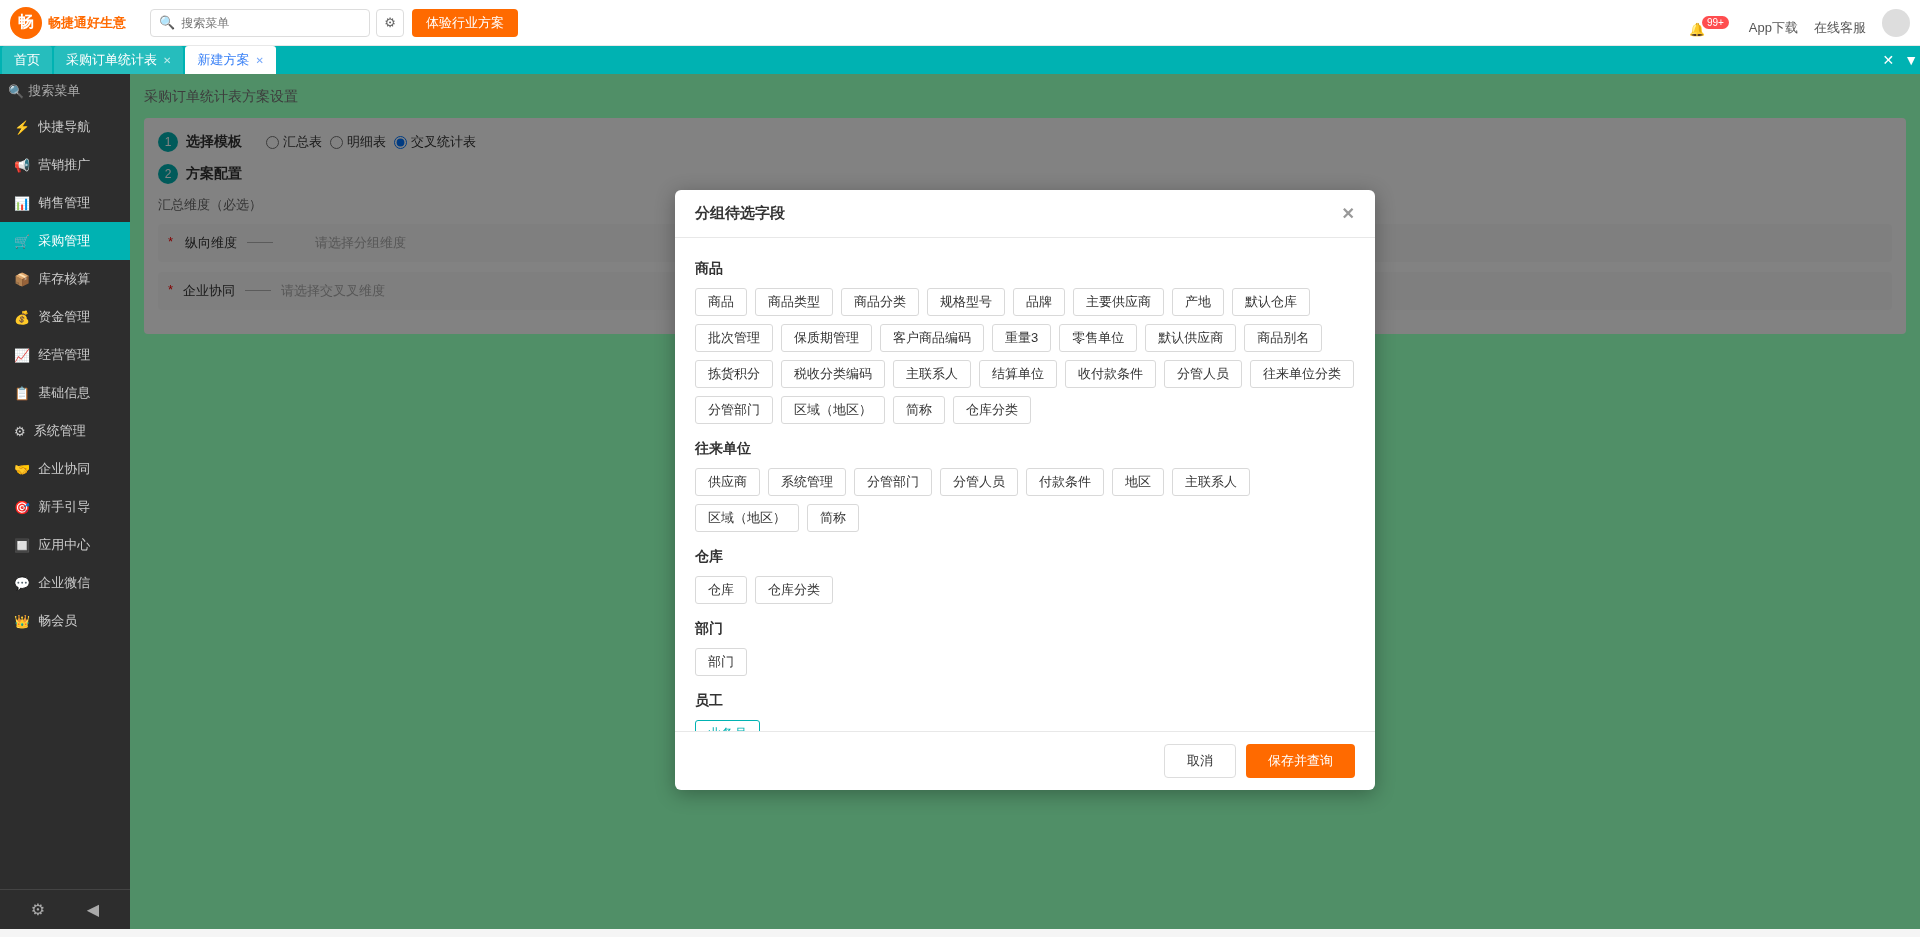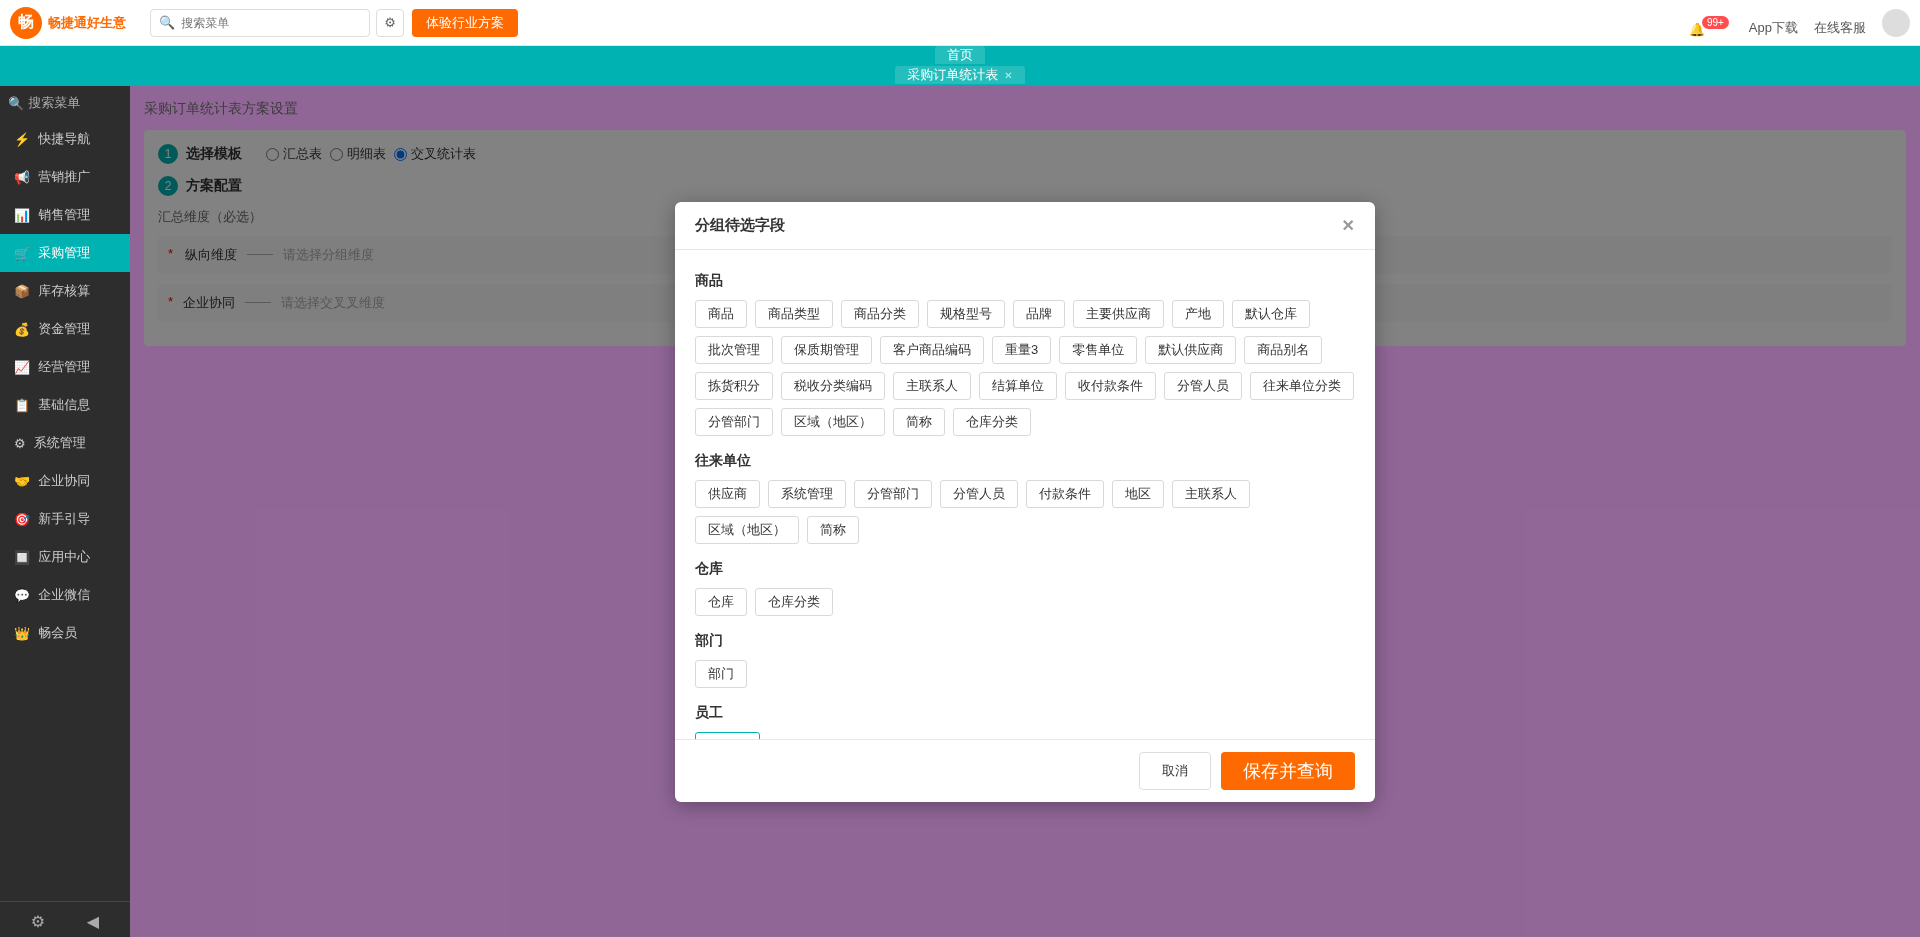--- a/index.html
+++ b/index.html
@@ -78,27 +78,26 @@
       border-radius: 10px;
       font-size: 10px;
       padding: 1px 5px;
       position: relative;
       top: -8px;
       left: -4px;
     }
 
     
     .tab-bar {
-      height: 40px;
+      height: 28px;
       background: #00b2b2;
       display: flex;
       align-items: center;
-      padding: 0 8px;
+      padding: 0 2px;
       gap: 2px;
-      flex-direction: column;
     }
     .tab-item {
       height: 28px;
       padding: 0 12px;
       background: rgba(255,255,255,0.15);
       color: #fff;
       display: flex;
       align-items: center;
       gap: 6px;
       cursor: pointer;
@@ -152,21 +151,21 @@
       padding: 10px;
       border-top: 1px solid #444;
     }
 
     
     .content {
       flex: 1;
       padding: 14px;
       overflow: hidden;
       position: relative;
-      background: #f0abfc;
+      background: #86efac;
     }
     .page-title {
       font-size: 14px;
       color: #666;
       margin-bottom: 12px;
     }
 
     
     .overlay {
       position: absolute;
@@ -226,21 +225,21 @@
       font-size: 13px;
       color: #333;
     }
     .btn-confirm {
       padding: 7px 22px;
       background: #ff6a00;
       color: #fff;
       border: none;
       border-radius: 4px;
       cursor: pointer;
-      font-size: 18px;
+      font-size: 13px;
     }
 
     
     .section-heading {
       font-size: 14px;
       font-weight: bold;
       color: #333;
       margin-bottom: 10px;
       margin-top: 6px;
     }
@@ -428,21 +427,21 @@
           <div class="step-badge">2</div>
           <span style="font-size:14px;font-weight:bold;color:#333;">方案配置</span>
         </div>
         <div style="margin-bottom:10px;">
           <span style="color:#666;">汇总维度（必选）</span>
         </div>
         <div style="background:#f9f9f9;padding:10px;border-radius:4px;margin-bottom:10px;display:flex;gap:10px;">
           <span style="color:#f00;margin-right:2px;">*</span>
           <span>纵向维度</span>
           <span style="color:#aaa;">——</span>
-          <span style="color:#aaa;">请选择分组维度</span>
+          <span style="color:#aaa;margin-left:32px;">请选择分组维度</span>
         </div>
         <div style="background:#f9f9f9;padding:10px;border-radius:4px;margin-bottom:10px;display:flex;gap:10px;">
           <span style="color:#f00;">*</span>
           <span>企业协同</span>
           <span style="color:#aaa;">——</span>
           <span style="color:#aaa;">请选择交叉叉维度</span>
         </div>
       </div>
     </div>
 

